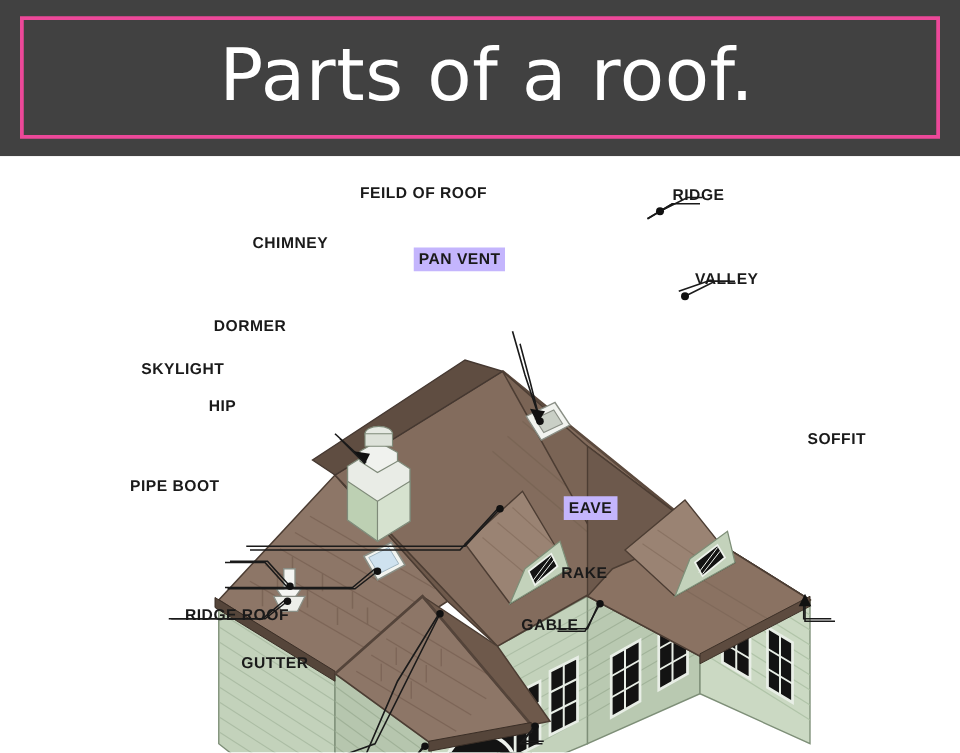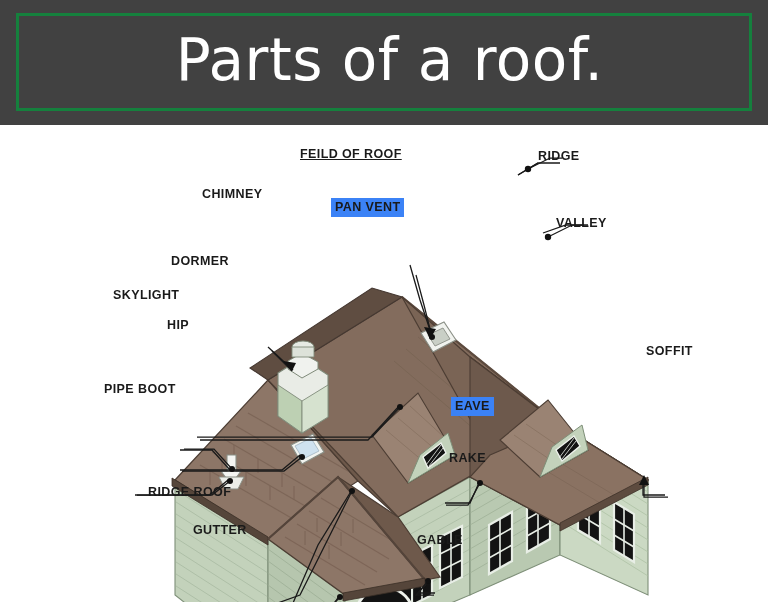--- a/index.html
+++ b/index.html
@@ -29,21 +29,21 @@
     height: 125px;
     background: #414141;
     box-sizing: border-box;
   }
   #header-frame {
     position: absolute;
     left: 16px;
     top: 13px;
     right: 16px;
     bottom: 14px;
-    border: 3px solid #15803d;
+    border: 3px solid #ec4899;
     box-sizing: border-box;
     display: flex;
     align-items: center;
     justify-content: center;
     padding-left: 11px;
   }
   #header-title {
     color: #ffffff;
     font-family: "DejaVu Sans", sans-serif;
     font-size: 58px;
@@ -78,21 +78,21 @@
     font-family: "Liberation Sans", sans-serif;
     font-size: 12.5px;
     font-weight: bold;
     color: #1a1a1a;
     letter-spacing: 0.4px;
     white-space: nowrap;
     line-height: 1;
     background: transparent;
   }
   .callout.boxed {
-    background: #3b82f6;
+    background: #c4b5fd;
     padding: 3px 4px;
   }
 </style>
 </head>
 <body>
 
 <div id="page">
 
   <div id="header-banner">
     <div id="header-frame">
@@ -442,40 +442,40 @@
         <polygon points="292,246 283,236 296,238"></polygon>
         <polygon points="430,214 424,202 436,204"></polygon>
         <polygon points="644,350 639,360 649,360"></polygon>
       </g>
     </svg>
 
     <div class="callout" style="left:538px; top:25px;">RIDGE</div>
 
     <div class="callout" style="left:556px; top:92px;">VALLEY</div>
 
-    <div class="callout" style="left:300px; top:23px;text-decoration:underline;">FEILD OF ROOF</div>
+    <div class="callout" style="left:288px; top:23px;">FEILD OF ROOF</div>
 
     <div class="callout" style="left:202px; top:63px;">CHIMNEY</div>
 
     <div class="callout boxed" style="left:331px; top:73px;">PAN VENT</div>
 
     <div class="callout" style="left:124px; top:130px;margin-left:47px;">DORMER</div>
 
     <div class="callout" style="left:113px; top:164px;">SKYLIGHT</div>
 
     <div class="callout" style="left:167px; top:194px;">HIP</div>
 
     <div class="callout" style="left:104px; top:258px;">PIPE BOOT</div>
 
     <div class="callout" style="left:646px; top:220px;">SOFFIT</div>
 
     <div class="callout boxed" style="left:451px; top:272px;">EAVE</div>
 
     <div class="callout" style="left:449px; top:327px;">RAKE</div>
 
-    <div class="callout" style="left:417px; top:369px;margin-top:40px;">GABLE</div>
+    <div class="callout" style="left:417px; top:369px;">GABLE</div>
 
     <div class="callout" style="left:148px; top:361px;">RIDGE ROOF</div>
 
     <div class="callout" style="left:193px; top:399px;">GUTTER</div>
 
   </div>
 </div>
 
 </body></html>

